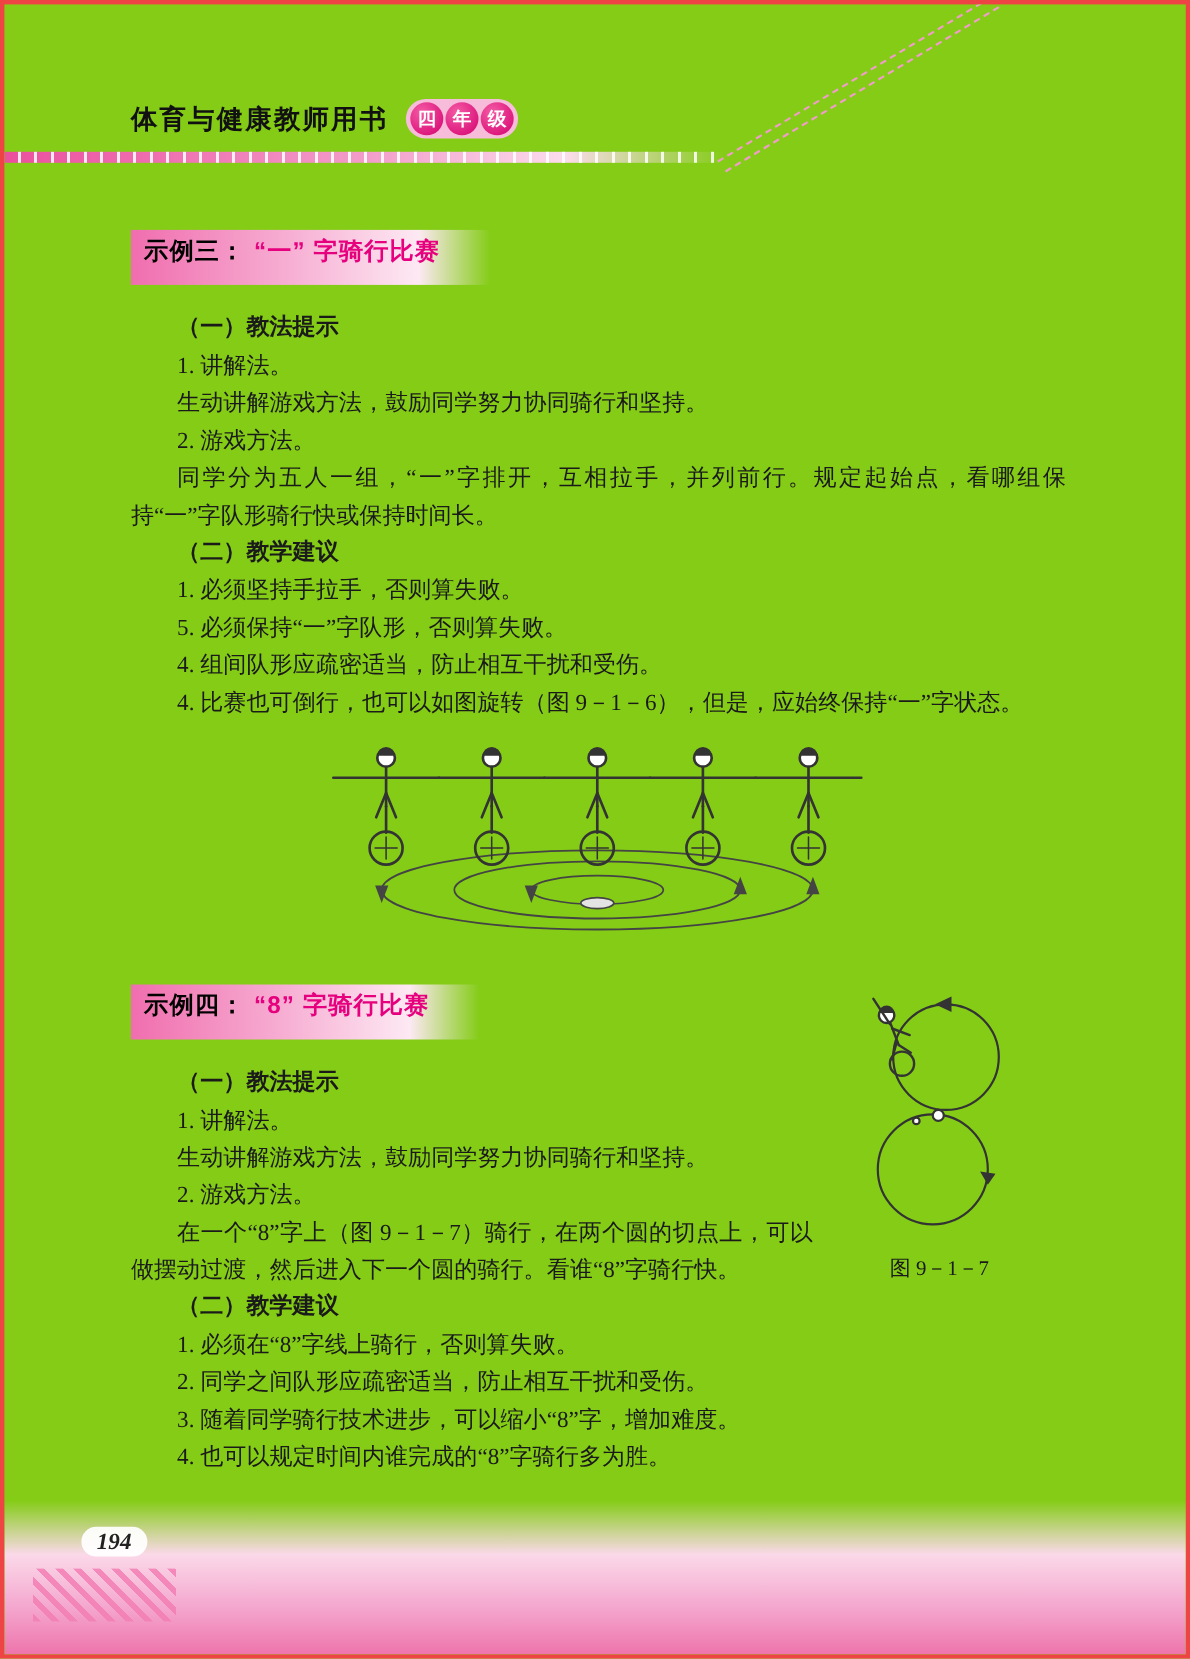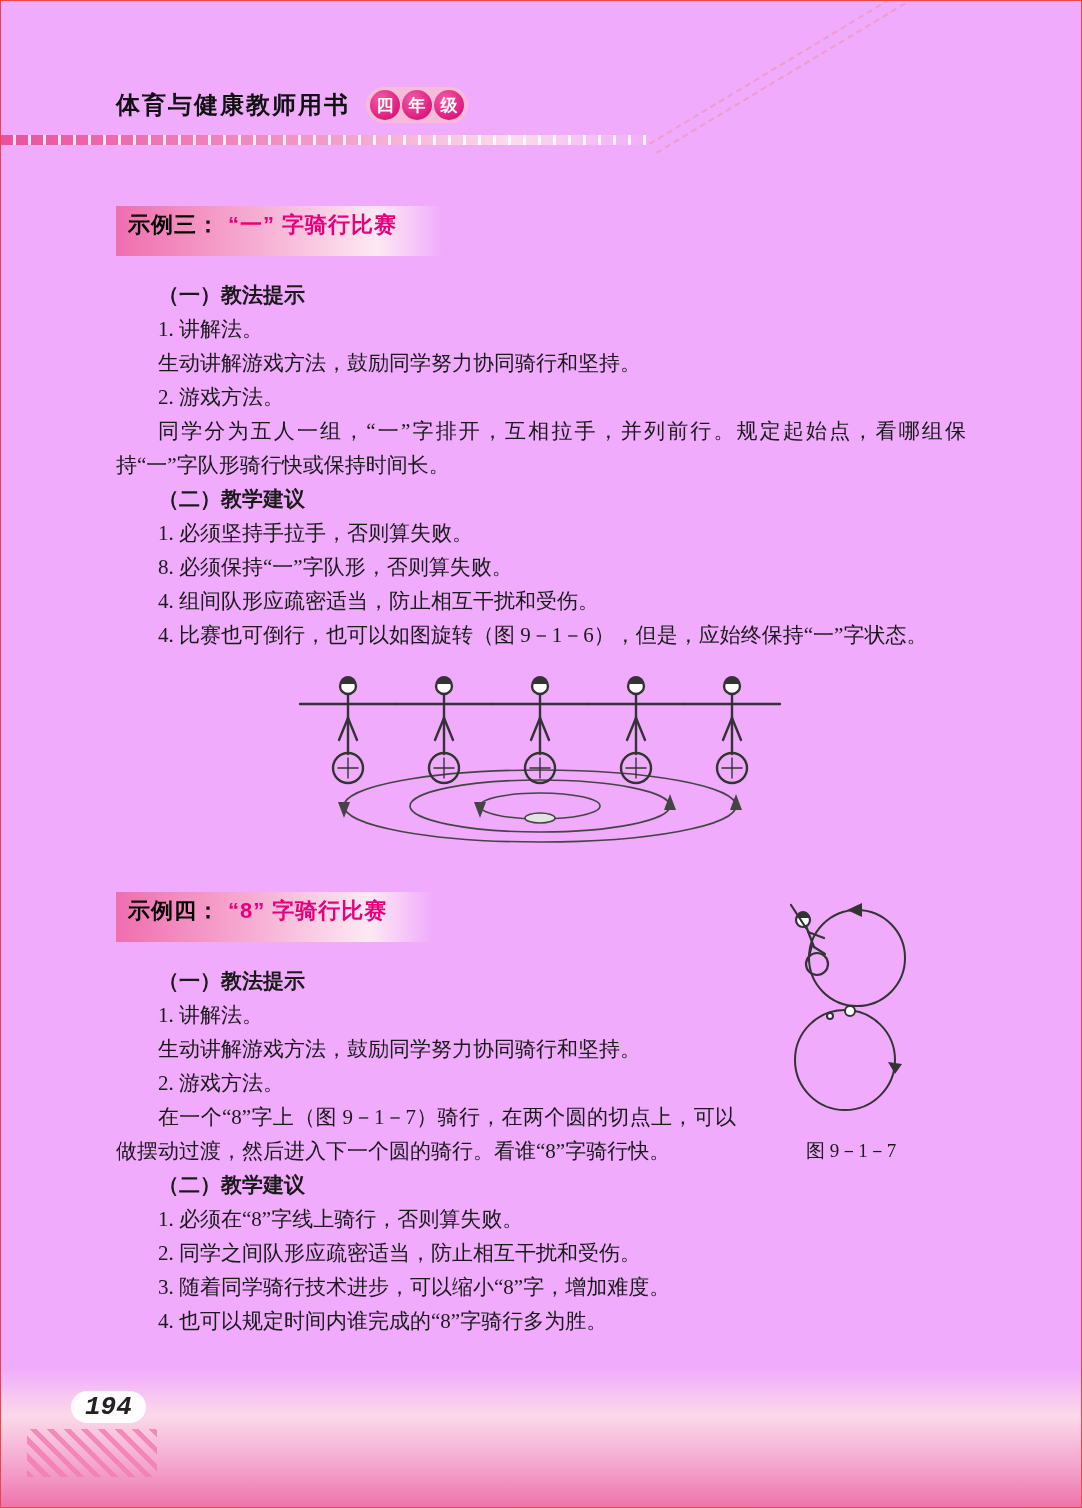--- a/index.html
+++ b/index.html
@@ -1,21 +1,21 @@
 <!DOCTYPE html>
 <html><head>
 <meta charset="utf-8">
 <style>
   html,body{margin:0;padding:0;background:#e9e9e9;}
   .page{
     position:relative;
     width:1082px;height:1508px;
     margin:0 auto;
-    background:#f0abfc;
-    border:1px solid #ef4444;
+    background:#84cc16;
+    border:4px solid #ef4444;
     box-sizing:border-box;
     overflow:hidden;
     font-family:"Liberation Serif","DejaVu Serif",serif;
     color:#1a1a1a;
   }
   
   .header{position:absolute;top:86px;left:115px;display:flex;align-items:center;gap:16px;}
   .book-title{
     font-family:"Liberation Sans","DejaVu Sans",sans-serif;
     font-weight:bold;font-size:24px;letter-spacing:2px;color:#111;
@@ -64,22 +64,22 @@
   .clear{clear:both;}
 
   
   .footer{
     position:absolute;left:0;right:0;bottom:0;height:140px;
     background:linear-gradient(180deg, rgba(255,255,255,0) 0%, #fbd9e9 35%, #f4a6ce 70%, #ee74ac 100%);
   }
   .page-pill{
     position:absolute;left:70px;top:24px;
     background:rgba(255,255,255,.93);border-radius:16px;padding:1px 14px;
-    font-family:Liberation Mono, monospace;
-    font-style:italic;font-weight:bold;font-size:26px;color:#222;
+    font-family:Liberation Serif, serif;
+    font-style:italic;font-weight:bold;font-size:21px;color:#222;
   }
   .hatch{
     position:absolute;left:26px;top:62px;width:130px;height:48px;
     background:repeating-linear-gradient(45deg, rgba(243,126,180,.85) 0 5px, rgba(243,126,180,0) 5px 12px);
   }
   svg{display:block;margin:0 auto;}
 </style>
 </head>
 <body>
 
@@ -105,21 +105,21 @@
       <span class="bar-title">“一” 字骑行比赛</span>
     </div>
     <div class="gap-after-bar"></div>
     <p class="subhead">（一）教法提示</p>
     <p class="para">1. 讲解法。</p>
     <p class="para">生动讲解游戏方法，鼓励同学努力协同骑行和坚持。</p>
     <p class="para">2. 游戏方法。</p>
     <p class="para">同学分为五人一组，“一”字排开，互相拉手，并列前行。规定起始点，看哪组保持“一”字队形骑行快或保持时间长。</p>
     <p class="subhead">（二）教学建议</p>
     <p class="para">1. 必须坚持手拉手，否则算失败。</p>
-    <p class="para">8. 必须保持“一”字队形，否则算失败。</p>
+    <p class="para">5. 必须保持“一”字队形，否则算失败。</p>
     <p class="para">4. 组间队形应疏密适当，防止相互干扰和受伤。</p>
     <p class="para">4. 比赛也可倒行，也可以如图旋转（图 9－1－6），但是，应始终保持“一”字状态。</p>
 
     
     <div class="figure-block">
       <svg width="500" height="200" viewBox="0 0 500 200">
         <g fill="none" stroke="#444" stroke-width="1.6">
           <ellipse cx="249" cy="140" rx="196" ry="36"></ellipse>
           <ellipse cx="249" cy="140" rx="130" ry="26"></ellipse>
           <ellipse cx="249" cy="140" rx="60" ry="13"></ellipse>

